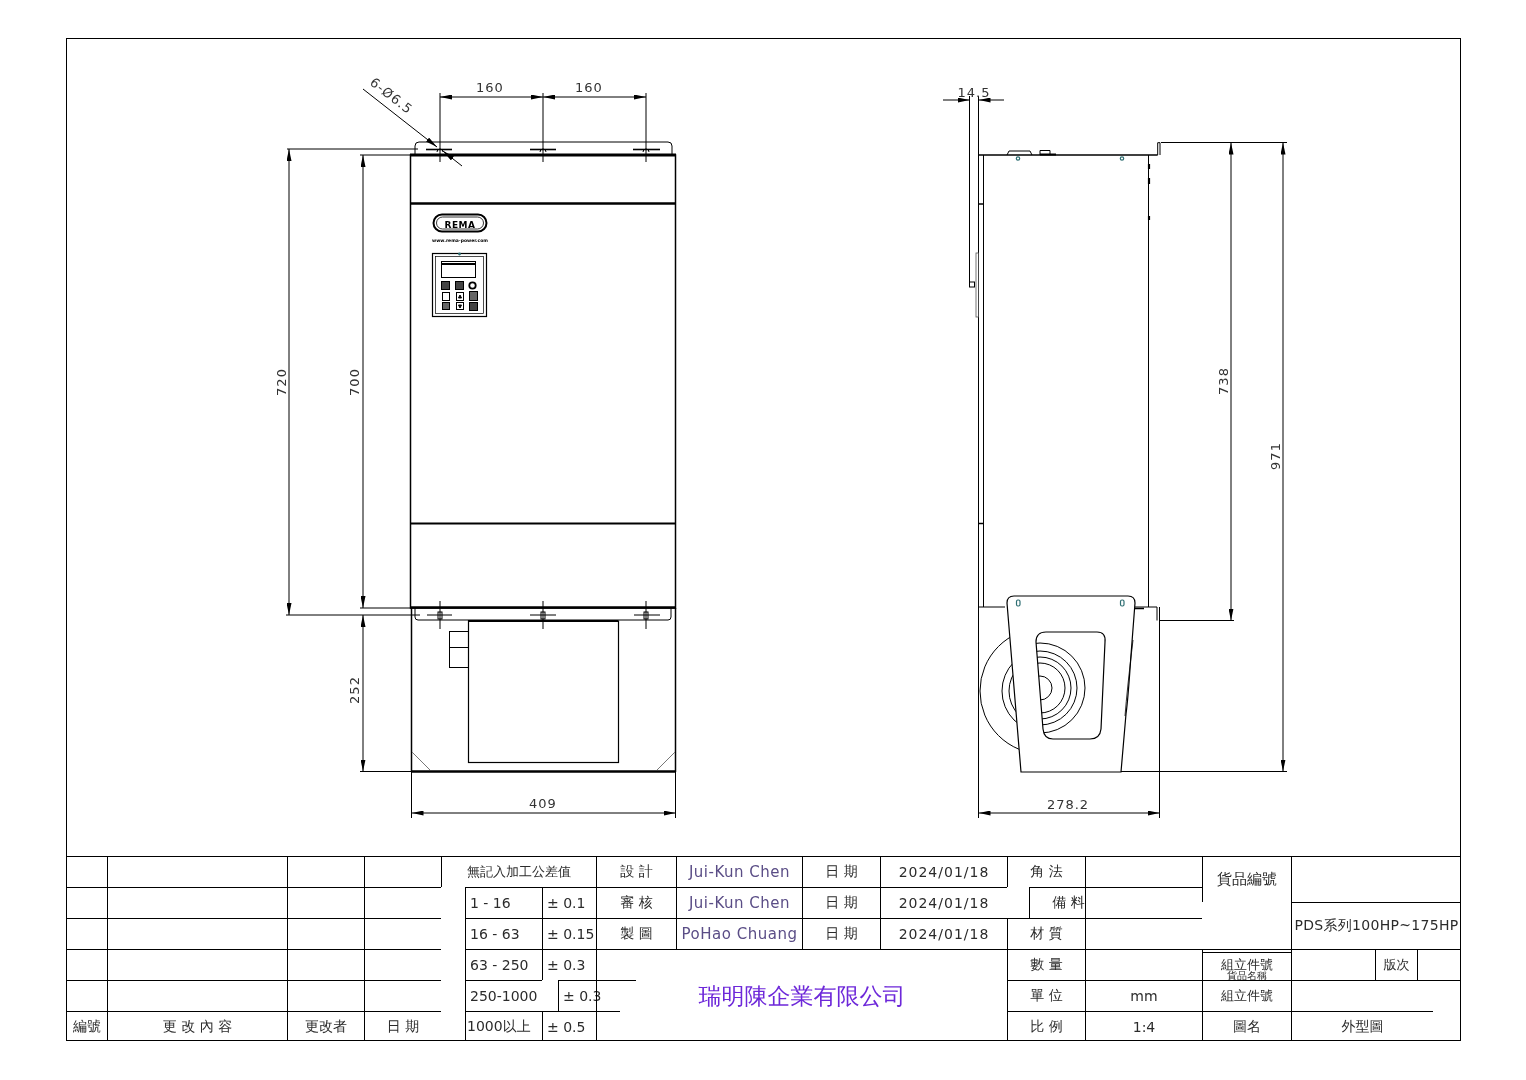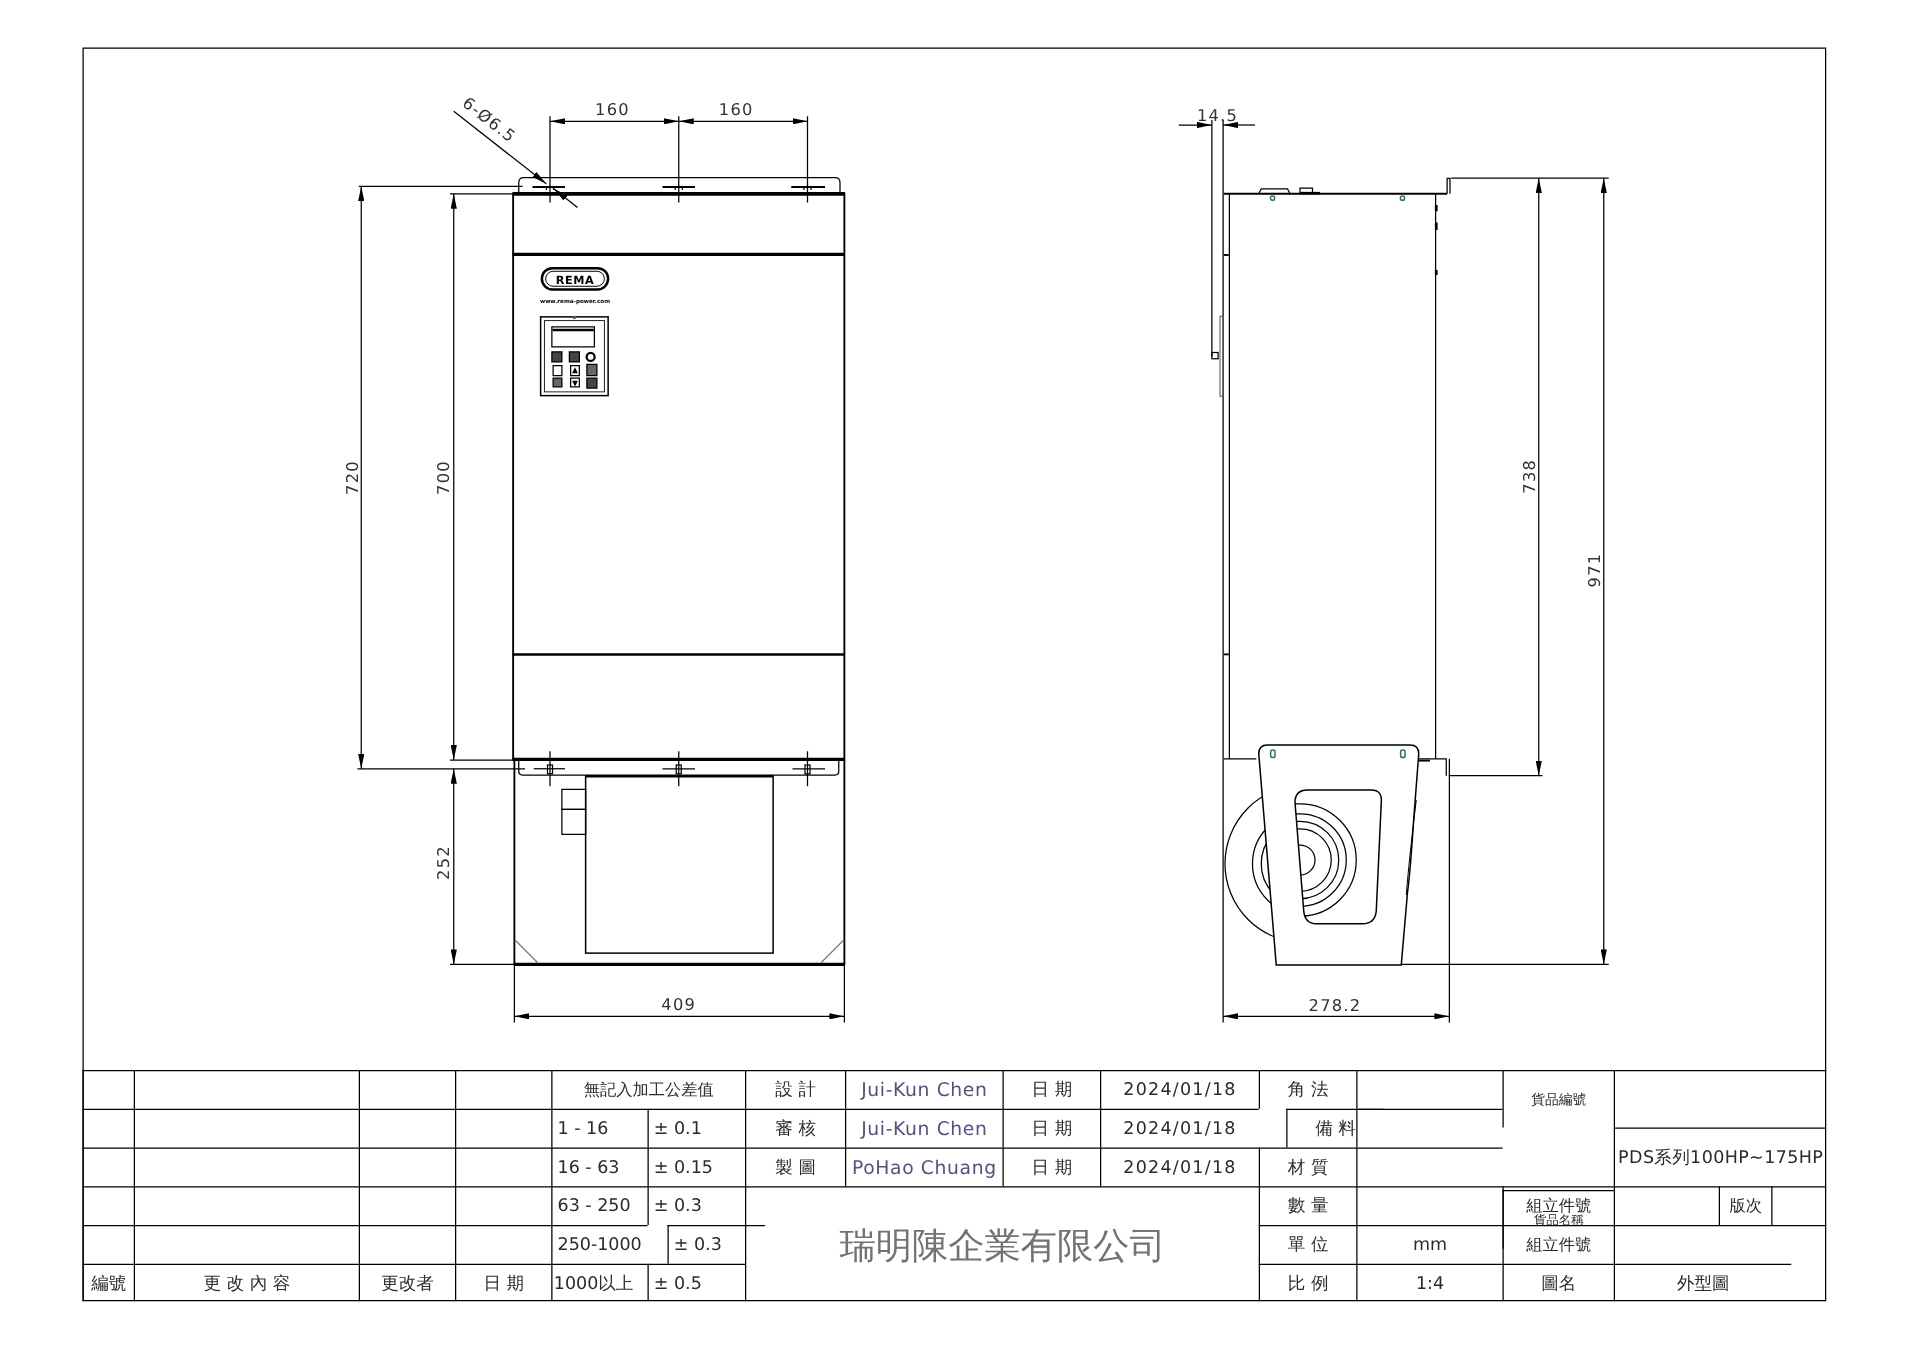--- a/index.html
+++ b/index.html
@@ -4,25 +4,25 @@
 <style>
   html,body{margin:0;padding:0;background:#ffffff;}
   .page{position:relative;width:1526px;height:1080px;background:#ffffff;overflow:hidden;
         font-family:"DejaVu Sans","Liberation Sans",sans-serif;color:#2b2b2b;}
   .frame{position:absolute;left:66px;top:38px;width:1395px;height:1003px;border:1px solid #000;box-sizing:border-box;}
   svg.drawing{position:absolute;left:0;top:0;}
   svg text{font-family:"DejaVu Sans","Liberation Sans",sans-serif;fill:#333333;font-size:13px;letter-spacing:1px;}
   .c{position:absolute;box-sizing:border-box;border-left:1px solid #000;border-top:1px solid #000;
      display:flex;align-items:center;justify-content:center;font-size:14px;color:#2b2b2b;
      white-space:nowrap;overflow:hidden;}
-  .c.l{justify-content:flex-start;padding-left:4px;}
+  .c.l{justify-content:flex-start;padding-left:4px;margin-left:24px;}
   .c.sig{color:#5a4d86;font-size:15px;letter-spacing:0.5px;}
   .c.date{letter-spacing:1px;}
   .company{flex-direction:column;gap:8px;}
-  .company .zh{font-size:29px;line-height:30px;color:#737373;}
+  .company .zh{font-size:23px;line-height:30px;color:#6d28d9;}
   .company .en{font-size:20px;line-height:26px;letter-spacing:1px;color:#2b2b2b;}
   .c.prod{font-size:14px;letter-spacing:0.3px;}
 </style>
 </head>
 <body>
 
 <div class="page">
   <div class="frame"></div>
 
   <svg class="drawing" width="1526" height="1080" viewBox="0 0 1526 1080">
@@ -272,21 +272,21 @@
     <div class="c" style="left:1085px;top:887px;width:117px;height:31px"></div>
     <div class="c" style="left:1007px;top:918px;width:78px;height:31px">材 質</div>
     <div class="c" style="left:1085px;top:918px;width:117px;height:31px"></div>
     <div class="c" style="left:1007px;top:949px;width:78px;height:31px">數 量</div>
     <div class="c" style="left:1085px;top:949px;width:117px;height:31px"></div>
     <div class="c" style="left:1007px;top:980px;width:78px;height:31px">單 位</div>
     <div class="c" style="left:1085px;top:980px;width:117px;height:31px">mm</div>
     <div class="c" style="left:1007px;top:1011px;width:78px;height:30px">比 例</div>
     <div class="c" style="left:1085px;top:1011px;width:117px;height:30px">1:4</div>
 
-    <div class="c" style="left:1202px;top:856px;width:89px;height:46px;font-size:11px">貨品編號</div>
+    <div class="c" style="left:1202px;top:856px;width:89px;height:46px;font-size:15px">貨品編號</div>
     <div class="c" style="left:1291px;top:856px;width:170px;height:46px"></div>
     <div class="c" style="left:1202px;top:952px;width:89px;height:47px;font-size:10px">貨品名稱</div>
     <div class="c prod" style="left:1291px;top:902px;width:170px;height:47px">PDS系列100HP~175HP</div>
     <div class="c" style="left:1202px;top:949px;width:89px;height:31px;font-size:13px">組立件號</div>
     <div class="c" style="left:1291px;top:949px;width:84px;height:31px"></div>
     <div class="c" style="left:1375px;top:949px;width:42px;height:31px;font-size:13px">版次</div>
     <div class="c" style="left:1417px;top:949px;width:44px;height:31px"></div>
     <div class="c" style="left:1202px;top:980px;width:89px;height:31px;font-size:13px">組立件號</div>
     <div class="c" style="left:1291px;top:980px;width:170px;height:31px"></div>
     <div class="c" style="left:1202px;top:1011px;width:89px;height:30px">圖名</div>

